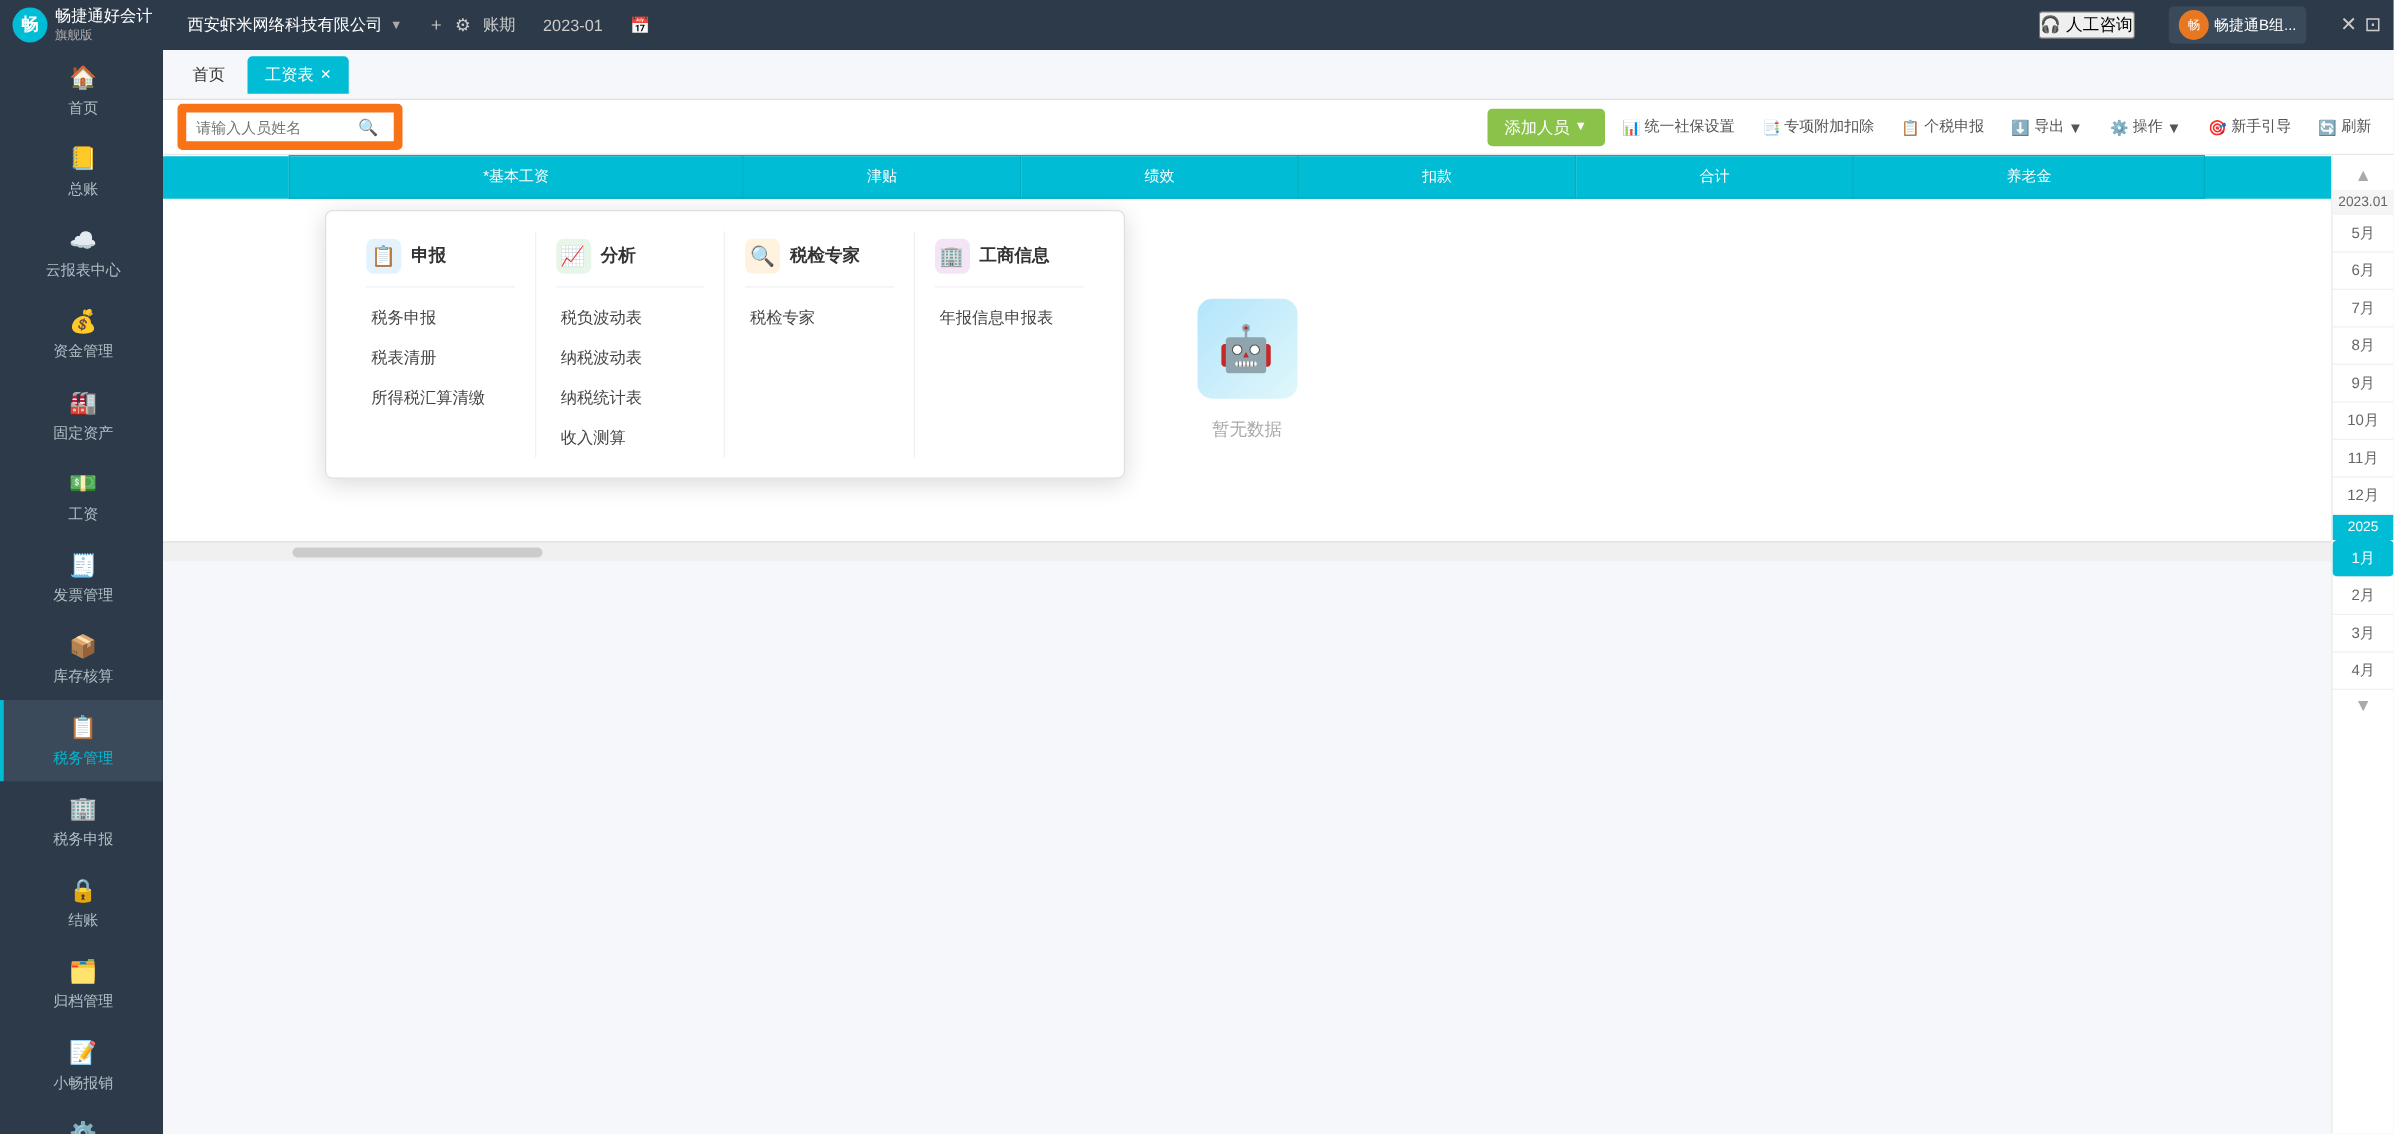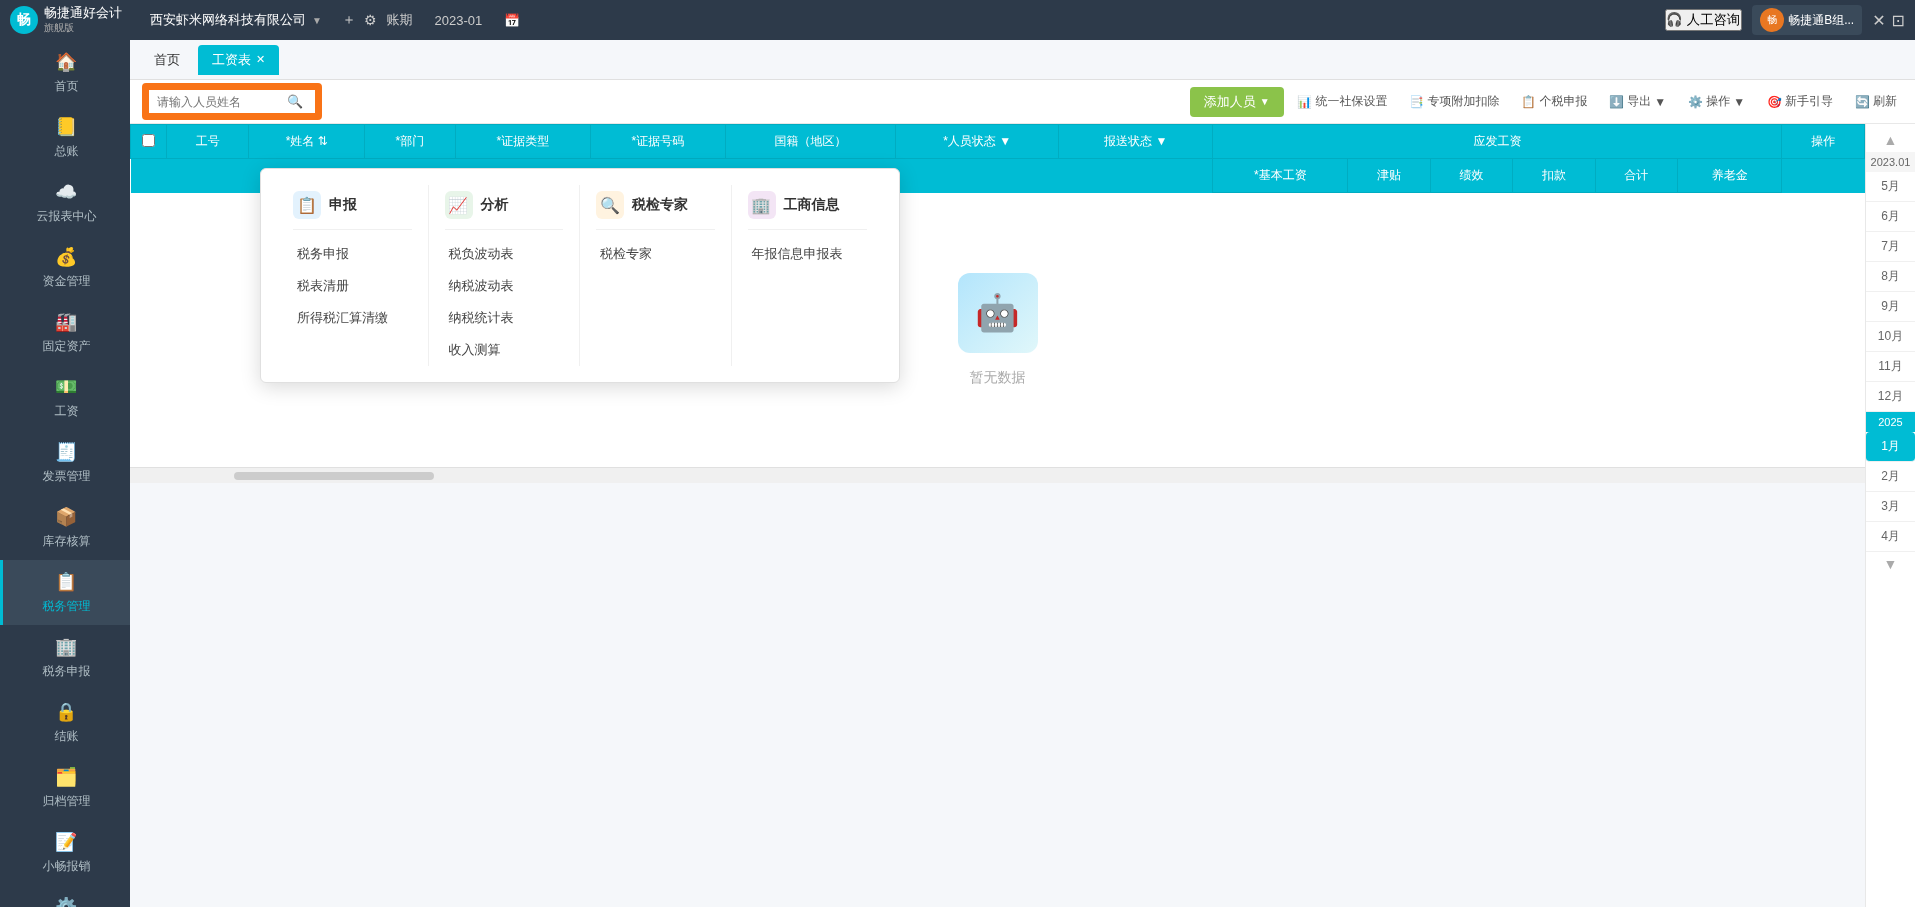--- a/index.html
+++ b/index.html
@@ -44,21 +44,21 @@
       color: #aaa; cursor: pointer; font-size: 14px;
       background: none; border: none; color: #ccc;
       display: flex; align-items: center; gap: 3px;
     }
     .period-info {
       display: flex; align-items: center; gap: 22px;
       margin-left: 10px; color: #ccc; font-size: 13px;
     }
     .spacer { flex: 1; }
     .top-right {
-      display: flex; align-items: center; gap: 10px; color: #ccc; font-size: 12px;
+      display: flex; align-items: center; gap: 27px; color: #ccc; font-size: 12px;
     }
     .avatar-btn {
       display: flex; align-items: center; gap: 4px;
       background: #3a4a5a; border-radius: 4px; padding: 3px 8px;
       cursor: pointer; color: #fff;
     }
     .avatar-circle {
       width: 24px; height: 24px; border-radius: 50%;
       background: #e87722; display: flex; align-items: center; justify-content: center;
       color: #fff; font-size: 10px;
@@ -491,35 +491,20 @@
           <span>刷新</span>
         </div>
       </div>
     </div>
 
     <div style="display:flex; flex:1; overflow:hidden; position:relative;">
 
       <div class="table-container">
         <table class="data-table">
           <thead>
-            <tr class="group-header">
-              <th class="checkbox-col">
-                <input type="checkbox" style="">
-              </th>
-              <th>工号</th>
-              <th>*姓名 ⇅</th>
-              <th>*部门</th>
-              <th>*证据类型</th>
-              <th>*证据号码</th>
-              <th>国籍（地区）</th>
-              <th>*人员状态 ▼</th>
-              <th>报送状态 ▼</th>
-              <th colspan="6">应发工资</th>
-              <th>操作</th>
-            </tr>
             <tr class="sub-header">
               <th colspan="9" style="background:#00bcd4;border:none;"></th>
               <th>*基本工资</th>
               <th>津贴</th>
               <th>绩效</th>
               <th>扣款</th>
               <th>合计</th>
               <th>养老金</th>
               <th style="background:#00bcd4;border:none;"></th>
             </tr>

